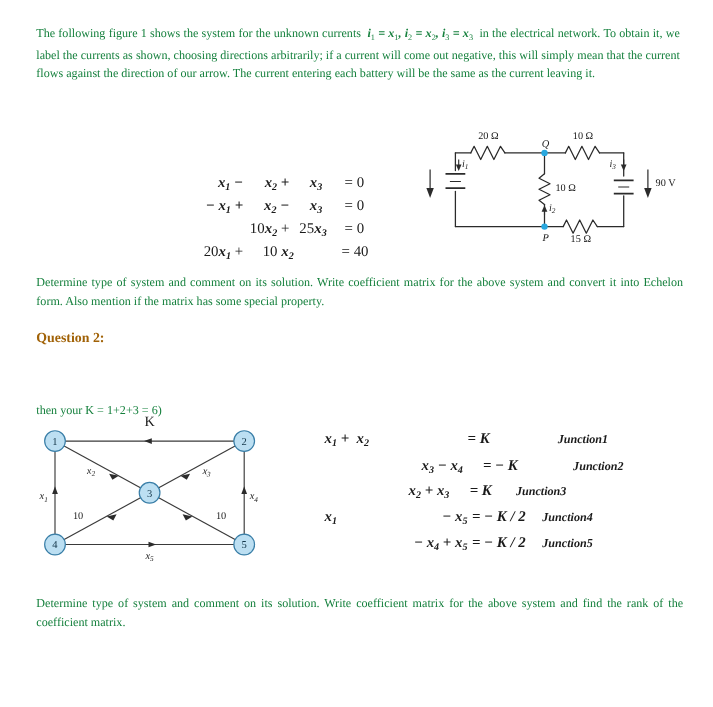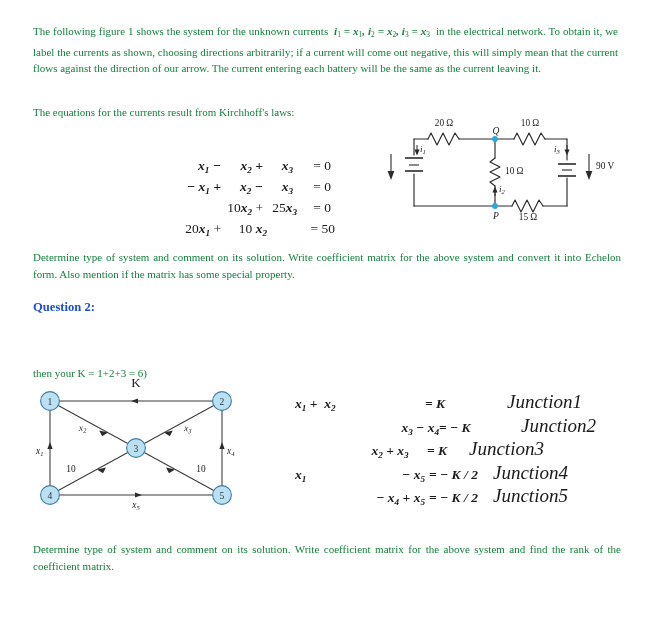--- a/index.html
+++ b/index.html
@@ -45,27 +45,27 @@
     white-space: nowrap;
   }
   .ital-b { font-style: italic; font-weight: bold; }
   .sub { font-size: 0.68em; vertical-align: -0.28em; font-style: italic; font-weight: bold;}
   .subn { font-size: 0.68em; vertical-align: -0.28em; font-style: normal; font-weight: normal;}
 
   .qhead {
     position: absolute;
     font-size: 12.6px;
     font-weight: bold;
-    color: #1d4ed8;
+    color: #a16207;
   }
 
   .junction {
     font-style: italic;
-    font-weight: normal;
-    font-size: 19px;
+    font-weight: bold;
+    font-size: 11px;
     white-space: nowrap;
   }
 
   svg { display: block; }
   .fig { position: absolute; }
 
   .topcut {
     position: absolute;
     left: 36px; top: -6px;
     font-size: 12px;
@@ -80,21 +80,20 @@
   <div class="topcut">&nbsp;</div>
 
   <div class="para just" style="left:33px; top:23px; width:585px;">
     The following figure 1 shows the system for the unknown currents&nbsp;
     <span class="ital-b">i<span class="subn">1</span> = <i>x</i><span class="subn">1</span>, i<span class="subn">2</span> = <i>x</i><span class="subn">2</span>, i<span class="subn">3</span> = <i>x</i><span class="subn">3</span></span>
     &nbsp;in the electrical network. To obtain it, we label the currents as shown, choosing directions arbitrarily; if a
     current will come out negative, this will simply mean that the current flows against the direction of our
     arrow. The current entering each battery will be the same as the current leaving it.
   </div>
 
-  <div class="para" style="left:33px; top:104px; width:585px;">The equations for the currents result from Kirchhoff's laws:</div>
 
   <div class="eqblock" style="left:163px; top:158px;">
     <div class="eqrow">
       <span class="cell ital-b" style="width:58px;">x<span class="sub">1</span> −</span>
       <span class="cell ital-b" style="width:42px;">x<span class="sub">2</span> +</span>
       <span class="cell ital-b" style="width:30px;">x<span class="sub">3</span></span>
       <span class="cell" style="width:38px;">= 0</span>
     </div>
     <div class="eqrow">
       <span class="cell ital-b" style="width:58px;">− x<span class="sub">1</span> +</span>
@@ -105,21 +104,21 @@
     <div class="eqrow">
       <span class="cell" style="width:58px;"></span>
       <span class="cell" style="width:42px;">10<span class="ital-b">x<span class="sub">2</span></span> +</span>
       <span class="cell" style="width:34px;">25<span class="ital-b">x<span class="sub">3</span></span></span>
       <span class="cell" style="width:34px;">= 0</span>
     </div>
     <div class="eqrow">
       <span class="cell" style="width:58px;">20<span class="ital-b">x<span class="sub">1</span></span> +</span>
       <span class="cell" style="width:46px;">10 <span class="ital-b">x<span class="sub">2</span></span></span>
       <span class="cell" style="width:22px;"></span>
-      <span class="cell" style="width:46px;">= 50</span>
+      <span class="cell" style="width:46px;">= 40</span>
     </div>
   </div>
 
   <div class="fig" style="left:386px; top:112px;">
     <svg width="236" height="112" viewBox="0 0 236 112">
       <g stroke="#2b2b2b" stroke-width="1.15" fill="none" stroke-linecap="round" stroke-linejoin="round">
 
         <path d="M28,27 L42,27"></path>
 
         <path d="M42,27 L45,21 L51,33 L57,21 L63,33 L69,21 L73,27"></path>
@@ -276,21 +275,21 @@
 
   <div class="eqblock" style="left:295px; top:391px;">
     <div class="eqrow" style="height:23.5px;">
       <span class="cell ital-b" style="width:56px; text-align:left;">x<span class="sub">1</span> +&nbsp; x<span class="sub">2</span></span>
       <span class="cell ital-b" style="width:74px;"></span>
       <span class="cell ital-b" style="width:42px; text-align:left;">= K</span>
       <span class="junction" style="margin-left:40px;">Junction1</span>
     </div>
     <div class="eqrow" style="height:23.5px;">
       <span class="cell" style="width:56px;"></span>
-      <span class="cell ital-b" style="width:74px; text-align:right; padding-left:14px;">x<span class="sub">3</span> − x<span class="sub">4</span></span>
+      <span class="cell ital-b" style="width:74px; text-align:center; padding-left:14px;">x<span class="sub">3</span> − x<span class="sub">4</span></span>
       <span class="cell ital-b" style="width:42px; text-align:left;">= − K</span>
       <span class="junction" style="margin-left:40px;">Junction2</span>
     </div>
     <div class="eqrow" style="height:23.5px;">
       <span class="cell" style="width:56px;"></span>
       <span class="cell ital-b" style="width:74px; text-align:center; padding-left:2px;">x<span class="sub">2</span> + x<span class="sub">3</span></span>
       <span class="cell ital-b" style="width:42px; text-align:left;">= K</span>
       <span class="junction" style="">Junction3</span>
     </div>
     <div class="eqrow" style="height:23.5px;">

